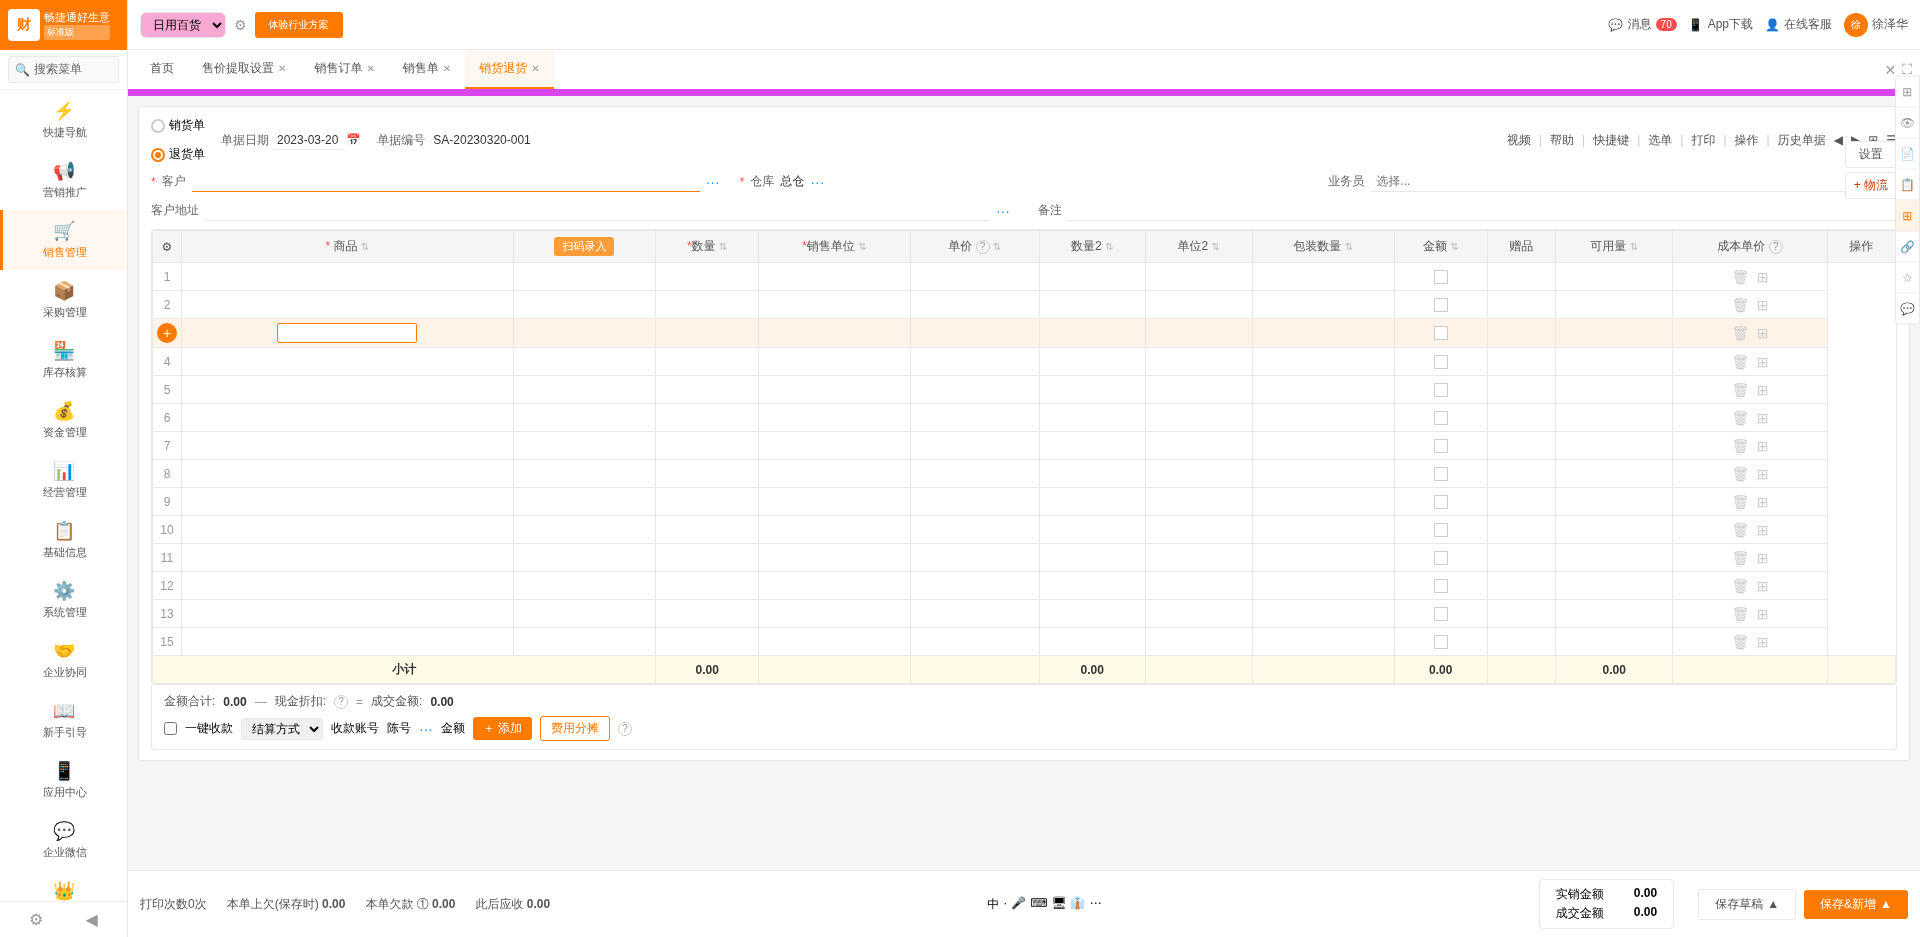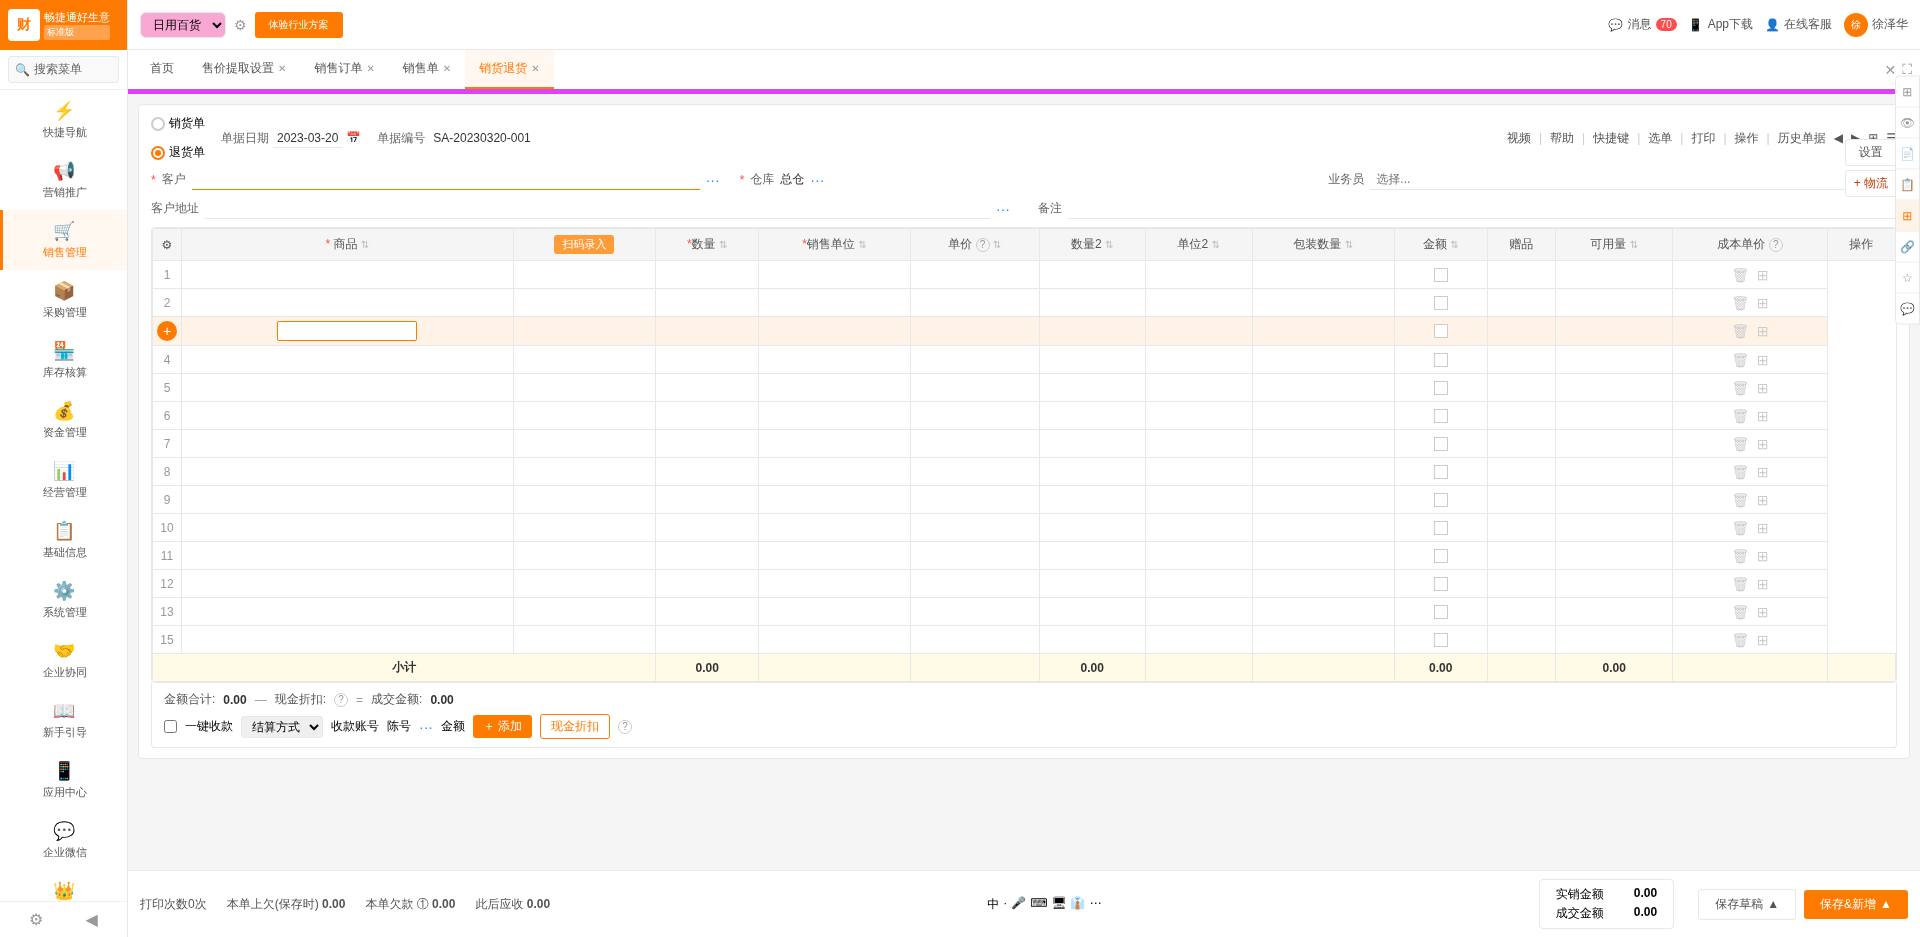--- a/index.html
+++ b/index.html
@@ -110,21 +110,21 @@
     .topbar-right { display: flex; align-items: center; gap: 12px; }
     .topbar-right-item { display: flex; align-items: center; gap: 4px; cursor: pointer; color: #555; }
     .badge { background: #ff4d4f; color: #fff; border-radius: 10px; padding: 1px 5px; font-size: 10px; }
     .user-avatar { width: 24px; height: 24px; background: #ff7a00; border-radius: 50%; display: flex; align-items: center; justify-content: center; color: #fff; font-size: 10px; }
 
     
     .tabbar {
       background: #fff;
       display: flex;
       align-items: center;
-      border-bottom: 5px solid #d946ef;
+      border-bottom: 7px solid #d946ef;
       padding: 0 8px;
     }
     .tab {
       display: flex;
       align-items: center;
       padding: 10px 14px;
       cursor: pointer;
       color: #555;
       border-bottom: 2px solid transparent;
       white-space: nowrap;
@@ -891,21 +891,21 @@
             <option>结算方式</option>
           </select>
           <span>收款账号</span>
           <span>陈号</span>
           <span class="ellipsis-btn">···</span>
           <span>金额</span>
           <button style="background:#ff7a00; border:none; color:#fff; border-radius:3px; padding:3px 10px; cursor:pointer; display:flex; align-items:center; gap:3px;">
             <span>＋</span>
             <span>添加</span>
           </button>
-          <button style="background:#fff; border:1px solid #ff7a00; color:#ff7a00; border-radius:3px; padding:3px 10px; cursor:pointer;">现金折扣</button>
+          <button style="background:#fff; border:1px solid #ff7a00; color:#ff7a00; border-radius:3px; padding:3px 10px; cursor:pointer;">费用分摊</button>
           <span class="info-icon">?</span>
         </div>
       </div>
     </div>
   </div>
 
   <div class="footer">
     <div class="footer-info">
       <span>打印次数0次</span>
       <span>

